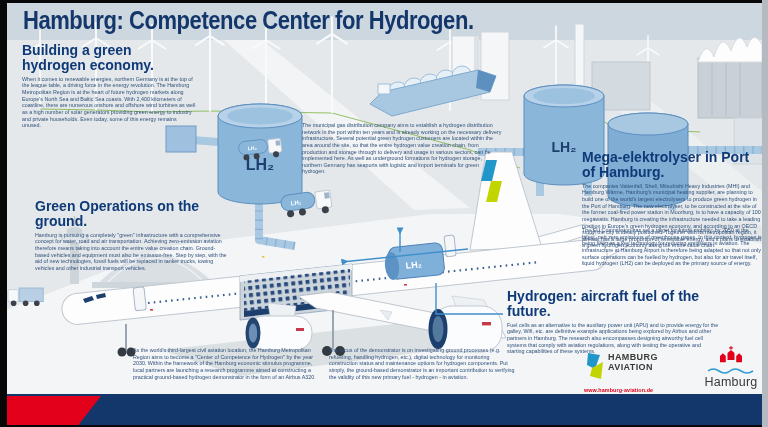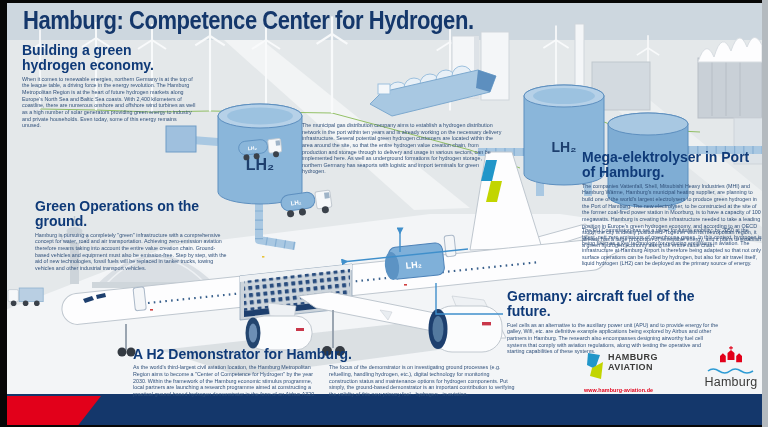--- a/index.html
+++ b/index.html
@@ -271,25 +271,24 @@
     <p>The municipal gas distribution company aims to establish a hydrogen distribution network in the port within ten years and is already working on the necessary delivery infrastructure. Several potential green hydrogen customers are located within the area around the site, so that the entire hydrogen value creation chain, from production and storage through to delivery and usage in various sectors, can be implemented here. As well as underground formations for hydrogen storage, northern Germany has seaports with logistic and import terminals for green hydrogen.</p>
   </div>
   <div class="sec" id="sec-mega">
     <h3>Mega-elektrolyser in Port of Hamburg.</h3>
     <p>The companies Vattenfall, Shell, Mitsubishi Heavy Industries (MHI) and Hamburg Wärme, Hamburg's municipal heating supplier, are planning to build one of the world's largest electrolysers to produce green hydrogen in the Port of Hamburg. The new electrolyser, to be constructed at the site of the former coal-fired power station in Moorburg, is to have a capacity of 100 megawatts. Hamburg is creating the infrastructure needed to take a leading position in Europe's green hydrogen economy, and according to an OECD study, the city is ideally positioned. Together with its metropolitan region, it already has a large proportion of renewable energy, and it plans to establish a green hydrogen economy along the entire value chain.</p>
   </div>
   <div class="sec" id="sec-energy">
     <p>The EU Commission has set a target for future mobility: by 2050 at the latest, nett zero emissions of greenhouse gases. In this context, hydrogen is being seen as a key technology for reducing emissions in aviation. The infrastructure at Hamburg Airport is therefore being adapted so that not only surface operations can be fuelled by hydrogen, but also for air travel itself, liquid hydrogen (LH2) can be deployed as the primary source of energy.</p>
   </div>
   <div class="sec" id="sec-fuel">
-    <h3>Germany: aircraft fuel of the future.</h3>
+    <h3>Hydrogen: aircraft fuel of the future.</h3>
     <p>Fuel cells as an alternative to the auxiliary power unit (APU) and to provide energy for the galley, Wifi, etc. are definitive example applications being explored by Airbus and other partners in Hamburg. The research also encompasses designing airworthy fuel cell systems that comply with aviation regulations, along with testing the operative and starting capabilities of these systems.</p>
   </div>
   <div class="sec" id="sec-demo">
-    <h3>A H2 Demonstrator for Hamburg.</h3>
     <div class="cols">
       <p>As the world's third-largest civil aviation location, the Hamburg Metropolitan Region aims to become a "Center of Competence for Hydrogen" by the year 2030. Within the framework of the Hamburg economic stimulus programme, local partners are launching a research programme aimed at constructing a practical ground-based hydrogen demonstrator in the form of an Airbus A320.</p>
       <p>The focus of the demonstrator is on investigating ground processes (e.g. refuelling, handling hydrogen, etc.), digital technology for monitoring construction status and maintenance options for hydrogen components. Put simply, the ground-based demonstrator is an important contribution to verifying the validity of this new primary fuel - hydrogen - in aviation.</p>
     </div>
   </div>
 
   <div id="bottom-bar"></div>
   <div id="red-ribbon"></div>
 
   <div id="logo-ha">

